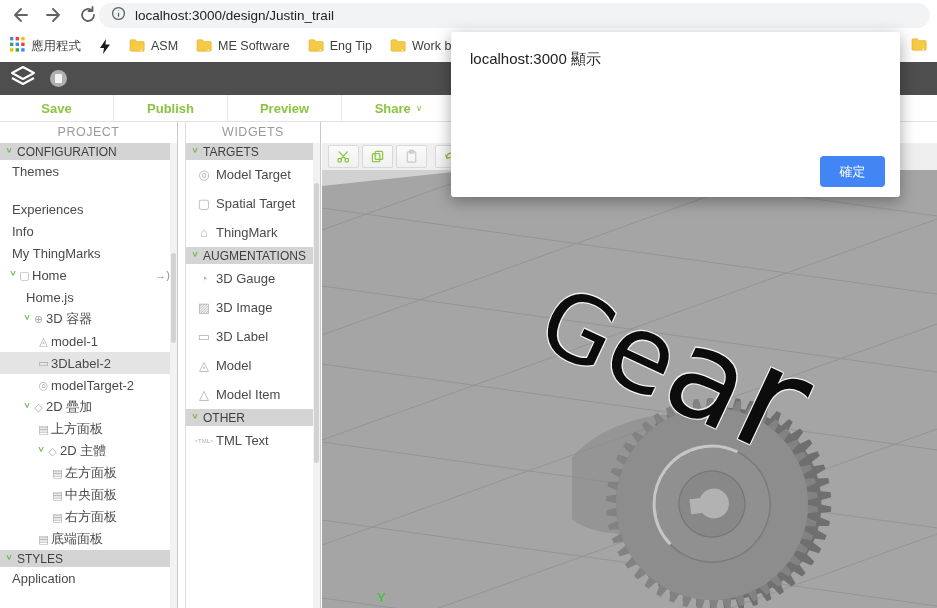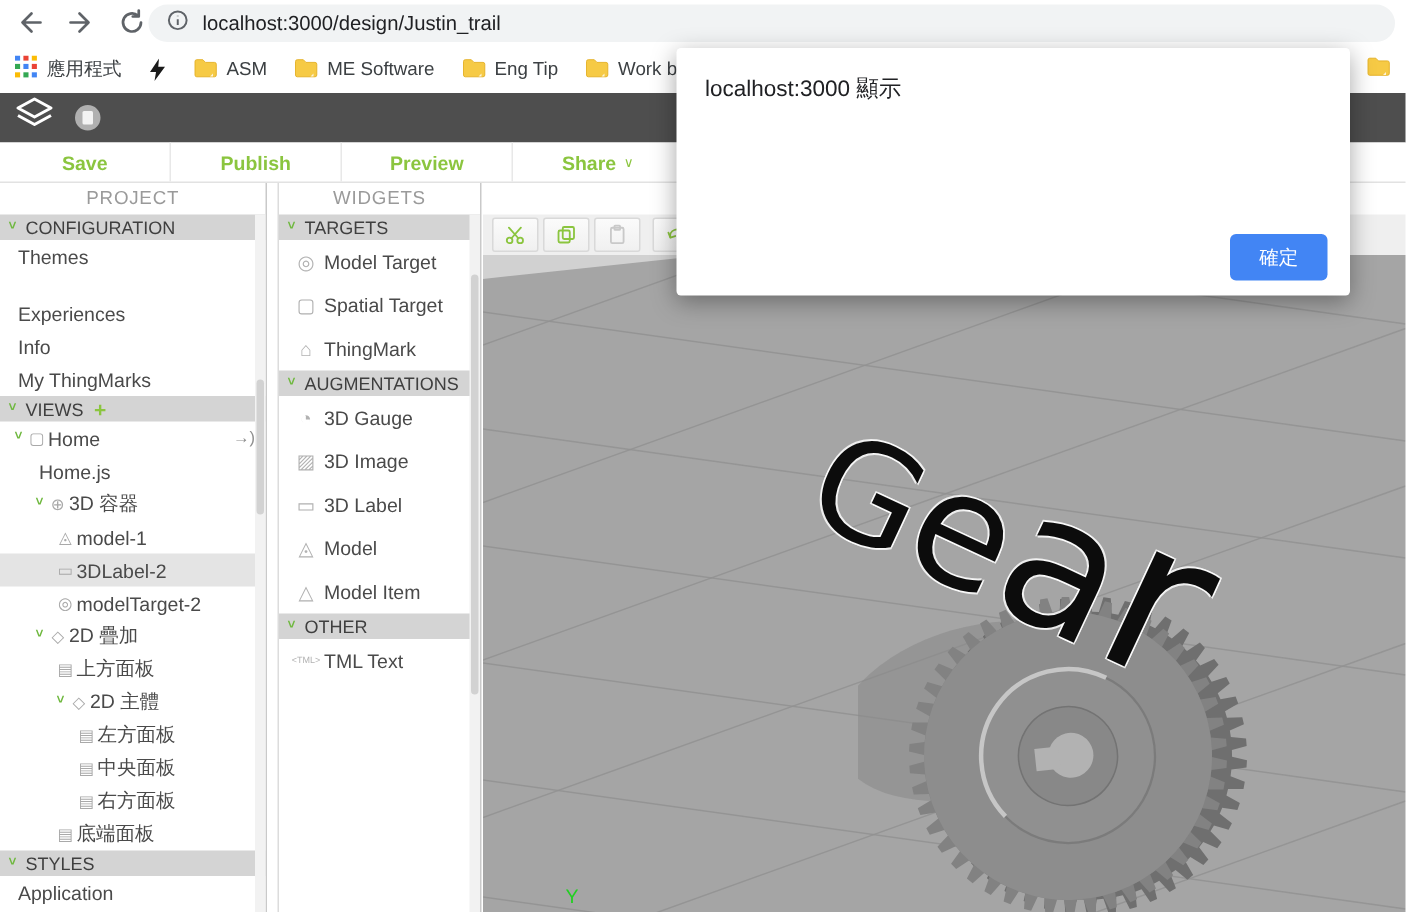--- a/index.html
+++ b/index.html
@@ -212,25 +212,20 @@
         <span class="row-label">Themes</span>
       </div>
       <div class="tree-row" style="padding-left: 12px; margin-top: 16px;">
         <span class="row-label">Experiences</span>
       </div>
       <div class="tree-row" style="padding-left: 12px;">
         <span class="row-label">Info</span>
       </div>
       <div class="tree-row" style="padding-left: 12px;">
         <span class="row-label">My ThingMarks</span>
-      </div>
-      <div class="section-row">
-        <span class="chev">&gt;</span>
-        <span class="sec-label">VIEWS</span>
-        <span class="sec-plus">+</span>
       </div>
       <div class="tree-row" style="padding-left: 8px;">
         <span class="chev">&gt;</span>
         <span class="row-icon">▢</span>
         <span class="row-label">Home</span>
         <span class="nav-badge">→)</span>
       </div>
       <div class="tree-row" style="padding-left: 26px;">
         <span class="row-label">Home.js</span>
       </div>

